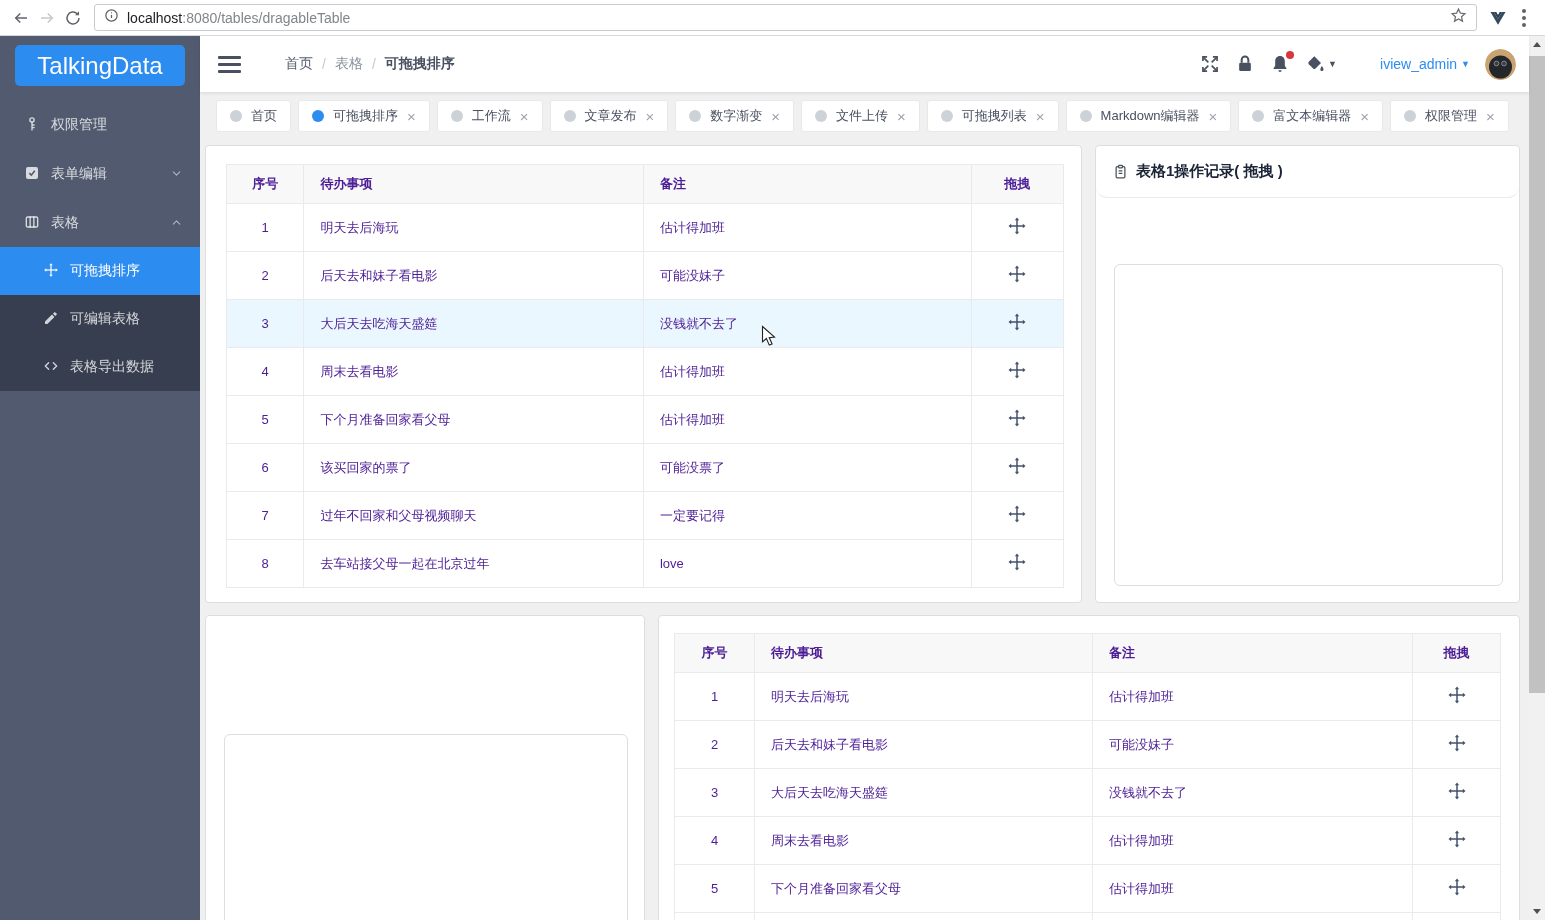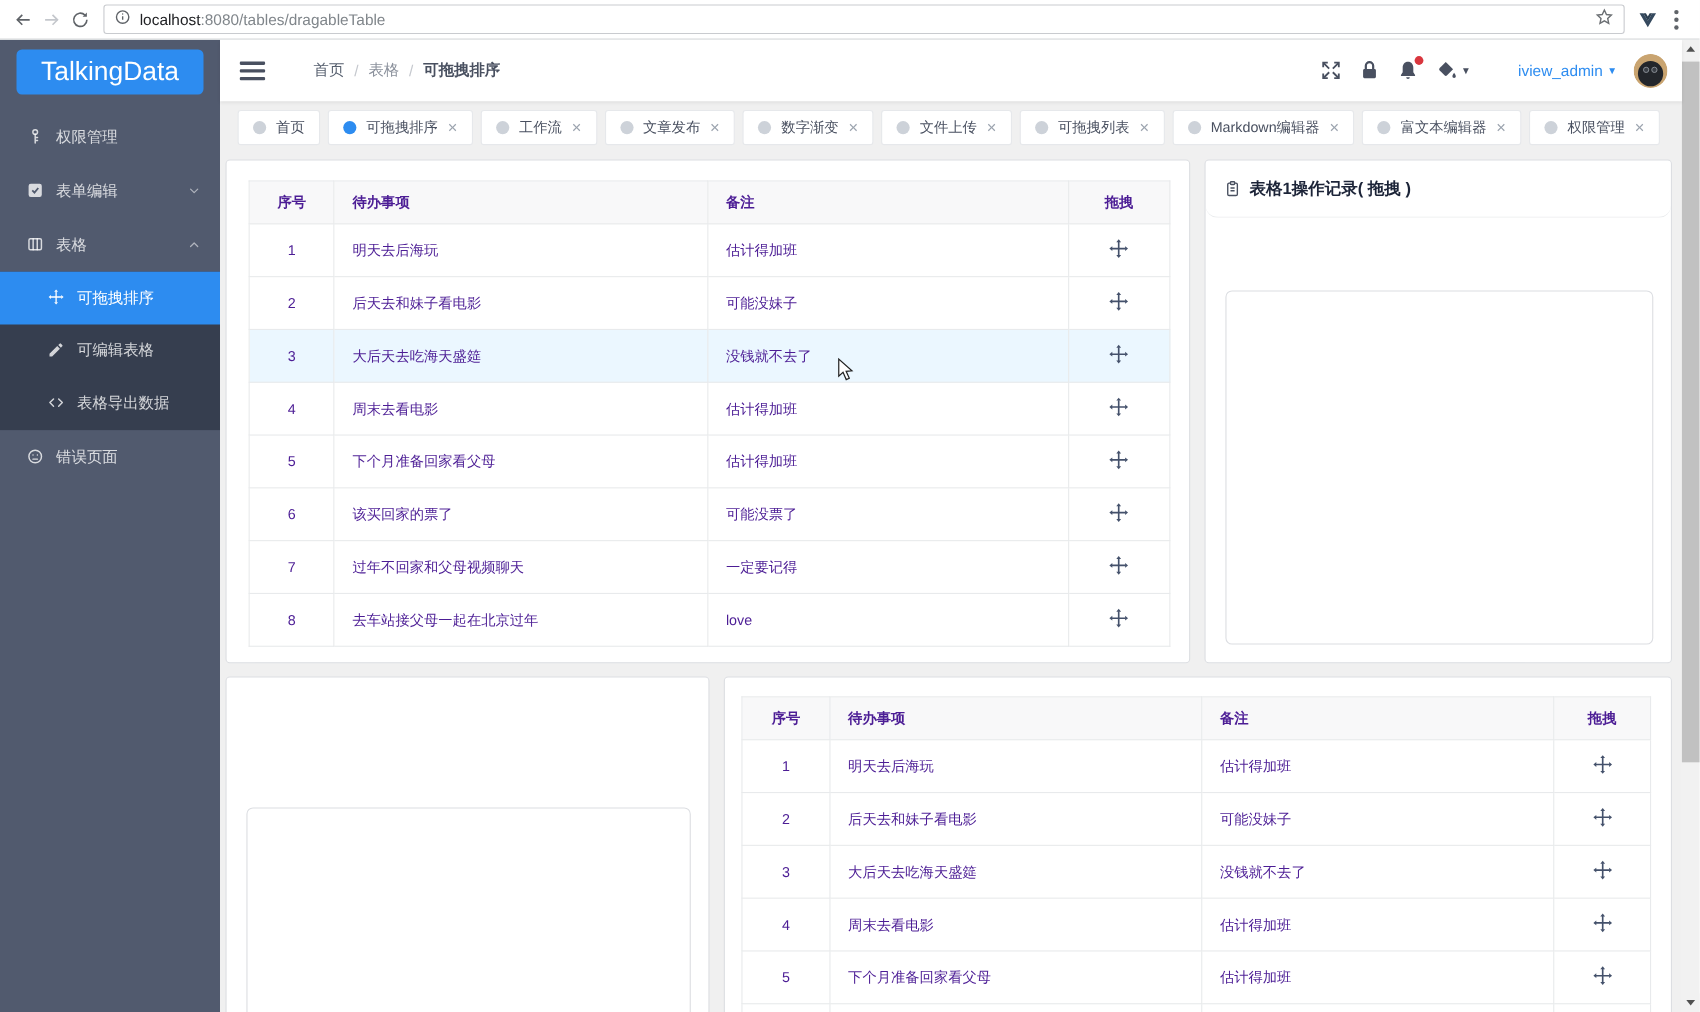--- a/index.html
+++ b/index.html
@@ -221,32 +221,20 @@
         <div class="sitem">
       <span class="micn">
             <svg viewBox="0 0 24 24" fill="none" stroke="currentColor" stroke-width="2" stroke-linecap="round" stroke-linejoin="round">
               <polyline points="8.5 7 3.5 12 8.5 17"></polyline>
               <polyline points="15.5 7 20.5 12 15.5 17"></polyline>
             </svg>
           </span>
       <span class="mlabel">表格导出数据</span>
     </div>
       </div>
-      <div class="mitem">
-    <span class="micn">
-          <svg viewBox="0 0 24 24" fill="none" stroke="currentColor" stroke-width="2" stroke-linecap="round" stroke-linejoin="round">
-            <circle cx="12" cy="12" r="8.6"></circle>
-            <circle cx="9" cy="10" r="1" fill="currentColor" stroke="none"></circle>
-            <circle cx="15" cy="10" r="1" fill="currentColor" stroke="none"></circle>
-            <path d="M9 15.6h6"></path>
-          </svg>
-        </span>
-    <span class="mlabel">错误页面</span>
-
-  </div>
     </div>
 </div>
 
 <div id="main-bg"></div>
 
 <div id="hdr">
   <div id="hamburger">
       <i></i>
       <i></i>
       <i></i>

